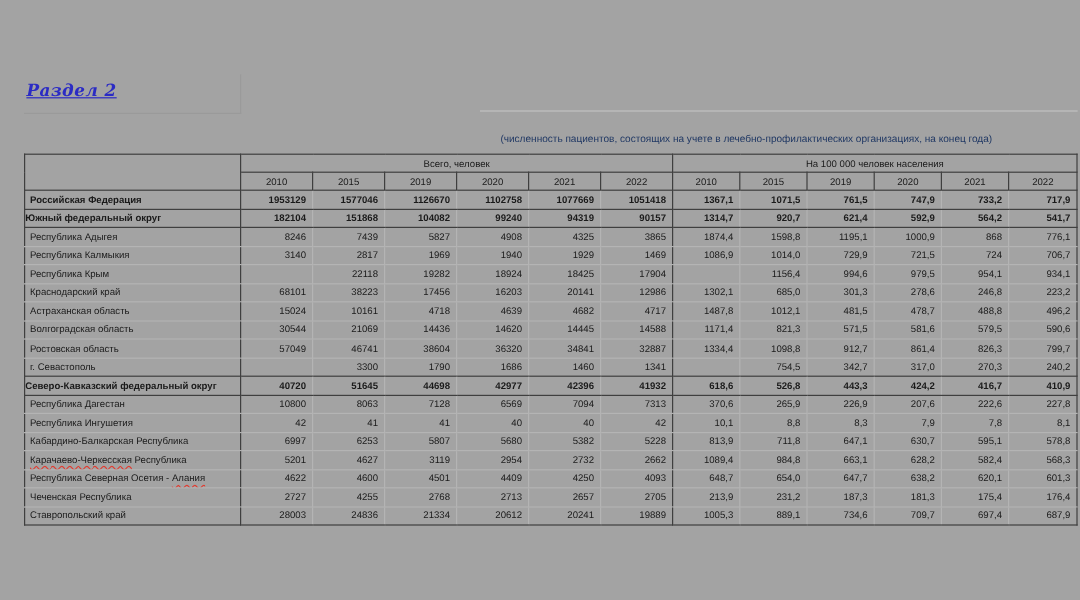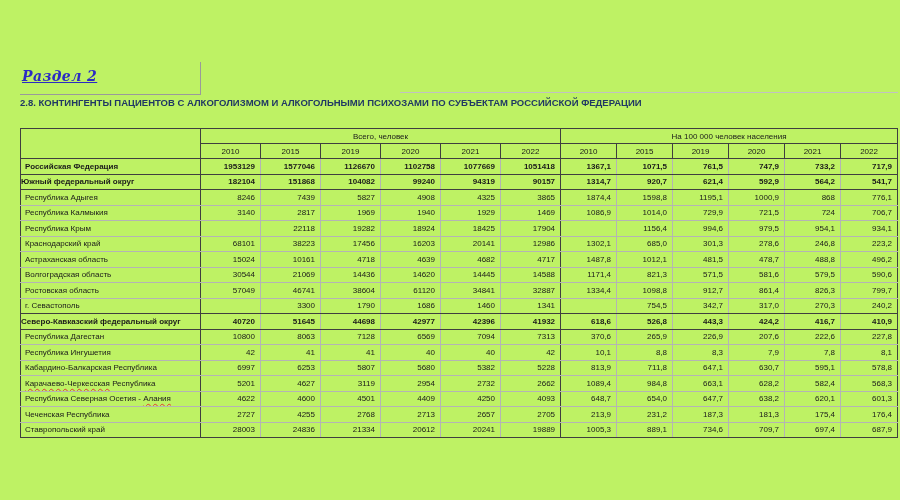--- a/index.html
+++ b/index.html
@@ -1,17 +1,17 @@
 <!DOCTYPE html>
 <html><head>
 <meta charset="utf-8">
 <style>
   html,body { margin:0; padding:0; background:#ffffff; }
   .page {
-    position:relative; width:900px; height:500px; background:#bef264;
+    position:relative; width:900px; height:500px; background:#a3a3a3;
     font-family:"Liberation Sans", sans-serif; color:#1a1a1a; overflow:hidden;
   }
   .razdel {
     position:absolute; left:22px; top:68px;
     font-family:"DejaVu Serif", serif; font-style:italic; font-weight:600;
     font-size:14px; letter-spacing:0.4px; color:#2b2bc4;
     text-decoration:underline; cursor:pointer; display:inline-block;
   }
   .vline  { position:absolute; left:200px; top:62px; width:1px; height:33px; background:#9a9a9a; }
   .hline1 { position:absolute; left:20px;  top:94px; width:181px; height:1px; background:#9a9a9a; }
@@ -50,21 +50,21 @@
   }
 </style>
 </head>
 <body>
 
 <div class="page">
   <a class="razdel">Раздел 2</a>
   <div class="vline"></div>
   <div class="hline1"></div>
   <div class="hline2"></div>
-  <div class="title">2.8. КОНТИНГЕНТЫ ПАЦИЕНТОВ С АЛКОГОЛИЗМОМ И АЛКОГОЛЬНЫМИ ПСИХОЗАМИ ПО СУБЪЕКТАМ РОССИЙСКОЙ ФЕДЕРАЦИИ</div>
+  <div class="subtitle">(численность пациентов, состоящих на учете в лечебно-профилактических организациях, на конец года)</div>
 
   <table class="tbl">
     <colgroup>
       <col style="width:180px">
       <col style="width:60px">
         <col style="width:60px">
         <col style="width:60px">
       <col style="width:60px">
         <col style="width:60px">
         <col style="width:60px">
@@ -215,21 +215,21 @@
           <td class="num">571,5</td>
           <td class="num">581,6</td>
           <td class="num">579,5</td>
           <td class="num dr">590,6</td>
         </tr>
         <tr class="region">
           <td class="label dl dr">Ростовская область</td>
           <td class="num">57049</td>
           <td class="num">46741</td>
           <td class="num">38604</td>
-          <td class="num">61120</td>
+          <td class="num">36320</td>
           <td class="num">34841</td>
           <td class="num dr">32887</td>
           <td class="num">1334,4</td>
           <td class="num">1098,8</td>
           <td class="num">912,7</td>
           <td class="num">861,4</td>
           <td class="num">826,3</td>
           <td class="num dr">799,7</td>
         </tr>
         <tr class="region bd">

